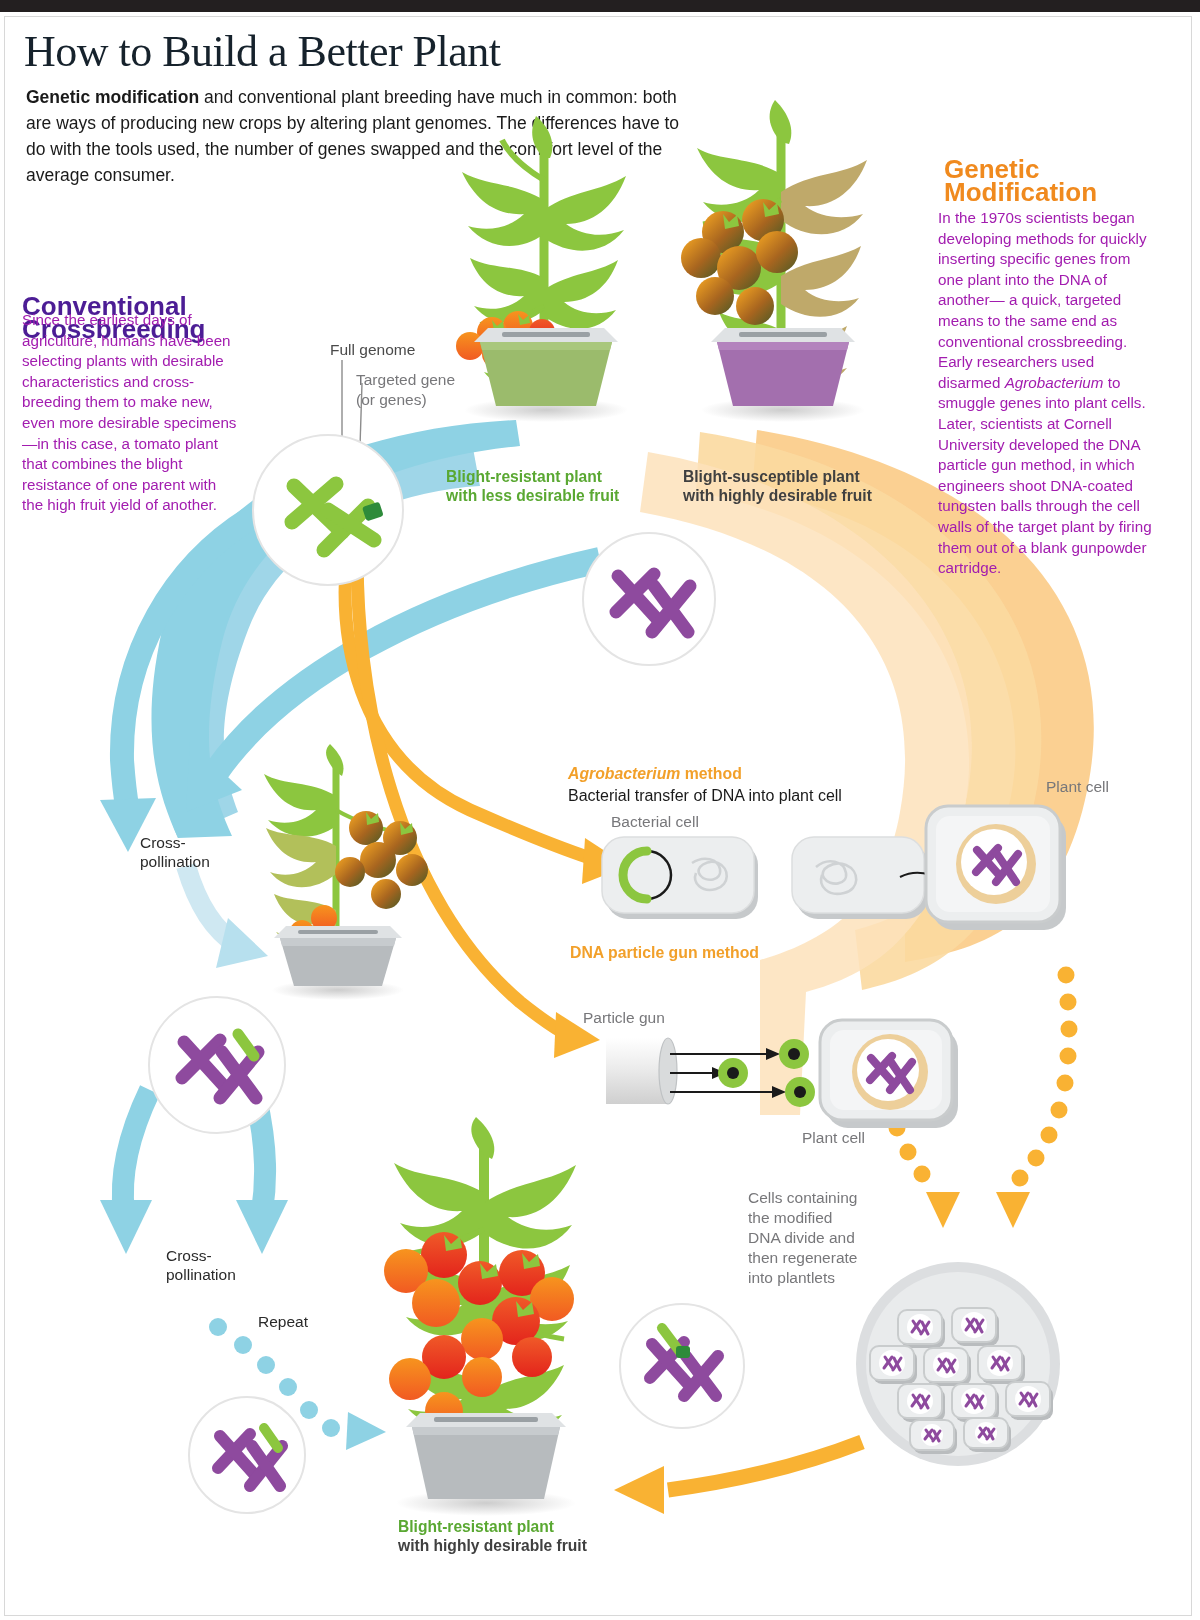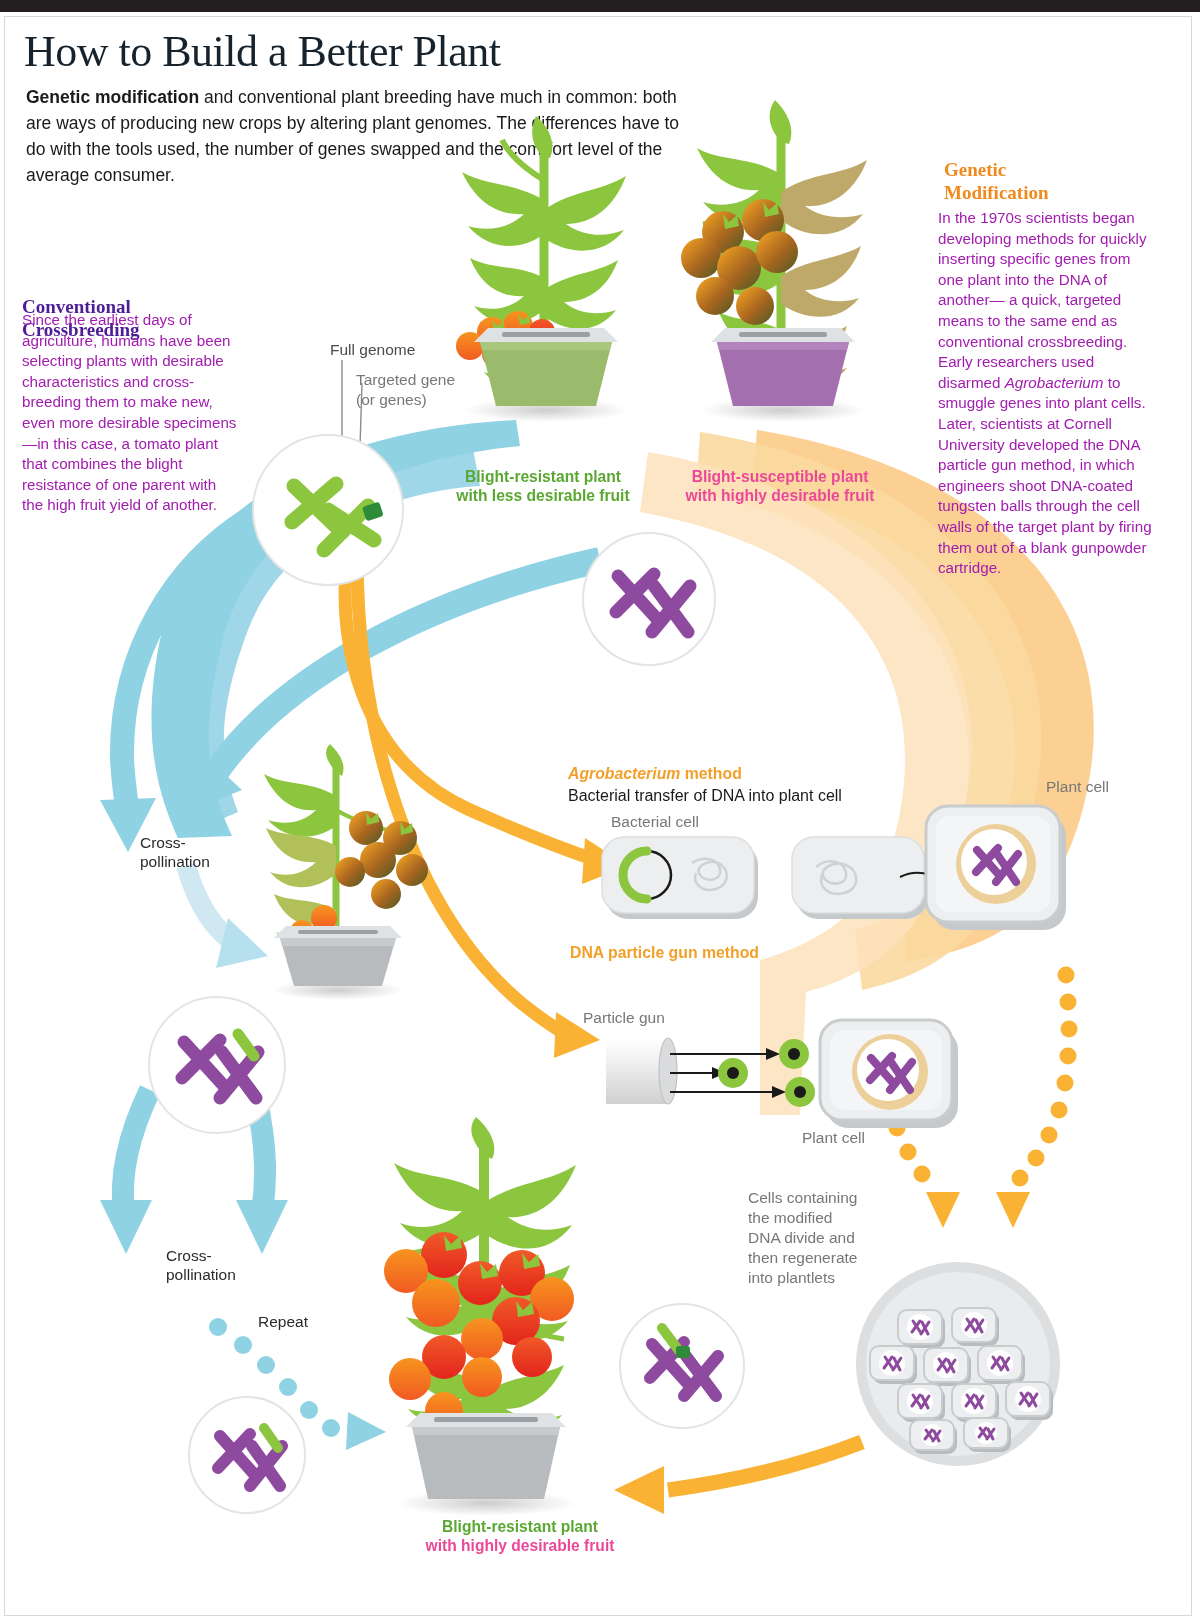--- a/index.html
+++ b/index.html
@@ -5,34 +5,34 @@
   html,body{margin:0;padding:0;background:#fff;}
   body{font-family:"Liberation Sans", sans-serif;}
   #page{position:relative;width:1200px;height:1620px;background:#fff;overflow:hidden;}
   #topbar{position:absolute;left:0;top:0;width:1200px;height:12px;background:#231f20;}
   #frame{position:absolute;left:4px;top:16px;width:1188px;height:1600px;border:1px solid #d8d8d8;box-sizing:border-box;background:#fff;}
 
   .abs{position:absolute;}
   .ttl{font-family:"Liberation Serif", serif;font-weight:normal;color:#16222c;font-size:44px;letter-spacing:-0.5px;}
   .intro{font-size:17.5px;line-height:26px;color:#1a1a1a;}
   .intro b{font-weight:bold;}
-  .sechead{font-family:Liberation Serif, serif;font-weight:bold;font-size:19px;line-height:23px;}
+  .sechead{font-family:Liberation Sans, sans-serif;font-weight:bold;font-size:26px;line-height:23px;}
   .sechead.blue{color:#4c1d95;margin-top:35px;}
   .sechead.orange{color:#f08a1e;}
   .body-txt{font-size:15.2px;line-height:20.6px;color:#a21caf;}
   .body-txt i{font-style:italic;}
   .gray-lbl{font-size:15.5px;line-height:20px;color:#77777a;}
   .dark-lbl{font-size:15.5px;line-height:19px;color:#2a2a2a;}
   .meth-h{font-size:15.8px;font-weight:bold;color:#f2a02a;}
   .meth-h i{font-style:italic;}
   .meth-s{font-size:16px;color:#1a1a1a;}
   .cap{font-size:15.6px;font-weight:bold;line-height:18.5px;}
   .cap .g{color:#5aa832;}
-  .cap .p{color:#ec4899;}
-  .center{text-align:center;}
+  .cap .p{color:#404040;}
+  .center{margin-left:28px;}
   svg{overflow:visible;display:block;}
 </style>
 </head>
 <body>
 
 <div id="page">
   <div id="topbar"></div>
   <div id="frame"></div>
 
   <svg class="abs" style="left:0;top:0;" width="1200" height="1620">

